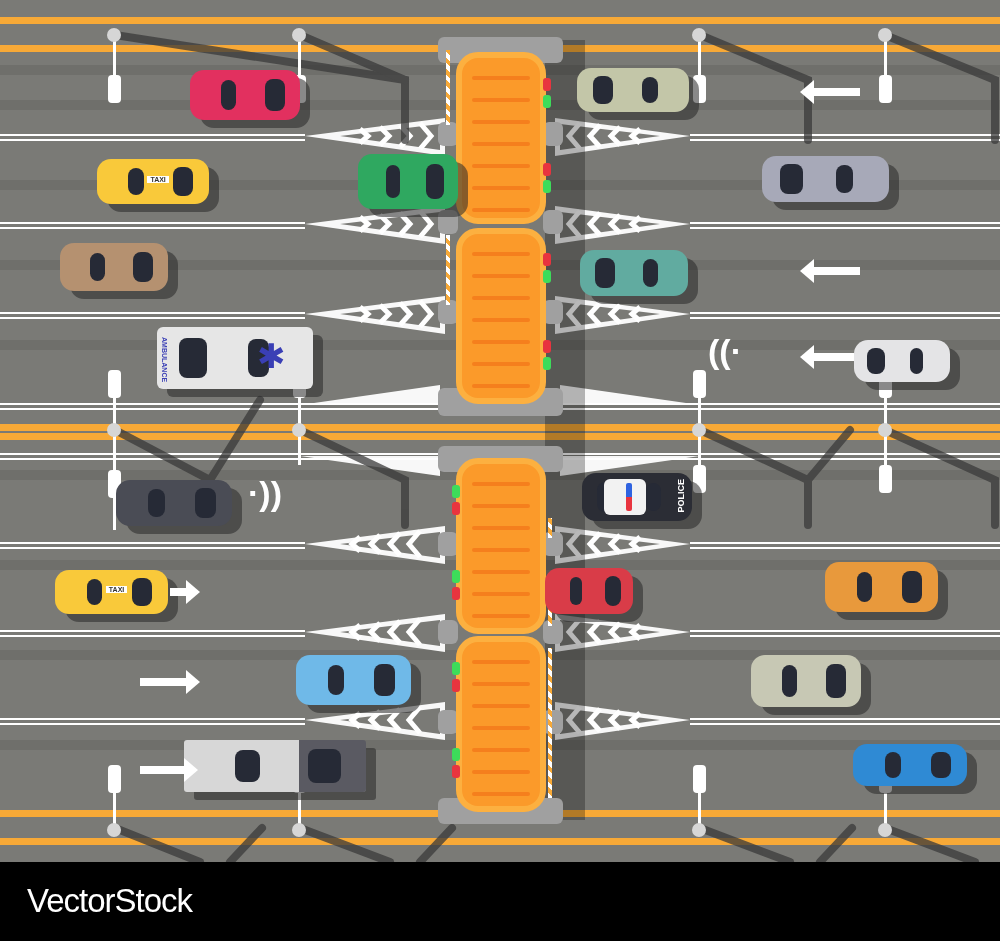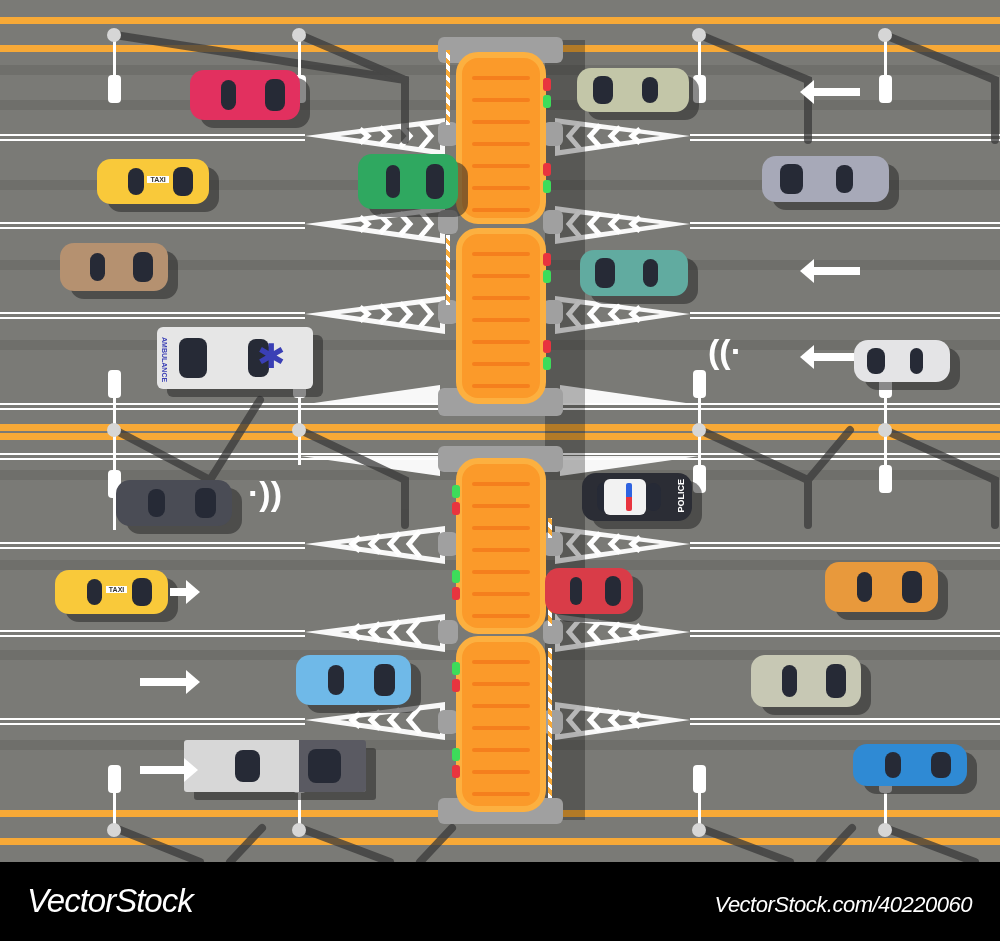--- a/index.html
+++ b/index.html
@@ -13,21 +13,21 @@
   .arrow{position:absolute;height:8px;background:#fff;}
   .arrow.l:before{content:"";position:absolute;left:-14px;top:-8px;border-right:14px solid #fff;border-top:12px solid transparent;border-bottom:12px solid transparent;}
   .arrow.r:after{content:"";position:absolute;right:-14px;top:-8px;border-left:14px solid #fff;border-top:12px solid transparent;border-bottom:12px solid transparent;}
   .post{position:absolute;width:3px;background:#fff;}
   .post .cap{position:absolute;left:-5px;width:13px;height:28px;background:#fff;border-radius:4px;}
   .post .base{position:absolute;left:-6px;width:14px;height:14px;border-radius:50%;background:#d6d6d6;}
   .booth{position:absolute;left:456px;width:90px;background:#fb9a2a;border:6px solid #fcb040;border-radius:22px;box-sizing:border-box;}
   .booth i{display:block;height:4px;background:#f57f1d;margin:18px 10px 0 10px;border-radius:2px;}
   .pad{position:absolute;background:#a0a0a0;border-radius:6px;}
   .light{position:absolute;width:8px;height:13px;border-radius:3px;}
-  #footer{position:absolute;left:0;top:862px;width:1000px;height:79px;background:#000;color:#fff;font-style:italic;}
+  #footer{position:absolute;left:0;top:862px;width:1000px;height:79px;background:#000;color:#fff;}
   #brand{position:absolute;left:27px;top:20px;font-size:33px;letter-spacing:-1px;}
   #imgid{position:absolute;right:28px;top:30px;font-size:22px;letter-spacing:-.5px;}
   .wifi{position:absolute;color:#fff;font-size:34px;font-weight:bold;}
   .label{position:absolute;font-size:8px;font-weight:bold;}
 </style>
 </head>
 <body>
 
 <div id="stage">
   <div id="road">
@@ -371,15 +371,14 @@
         <div class="arrow r" style="left: 140px; top: 766px; width: 44px;"></div>
       </div>
     <div id="signals">
         <div class="wifi" style="left: 708px; top: 332px;">((·</div>
         <div class="wifi" style="left: 248px; top: 474px;">·))</div>
       </div>
   </div>
 
   <div id="footer">
     <div id="brand">VectorStock</div>
-    <div id="imgid">VectorStock.com/40220060</div>
   </div>
 </div>
 
 </body></html>

